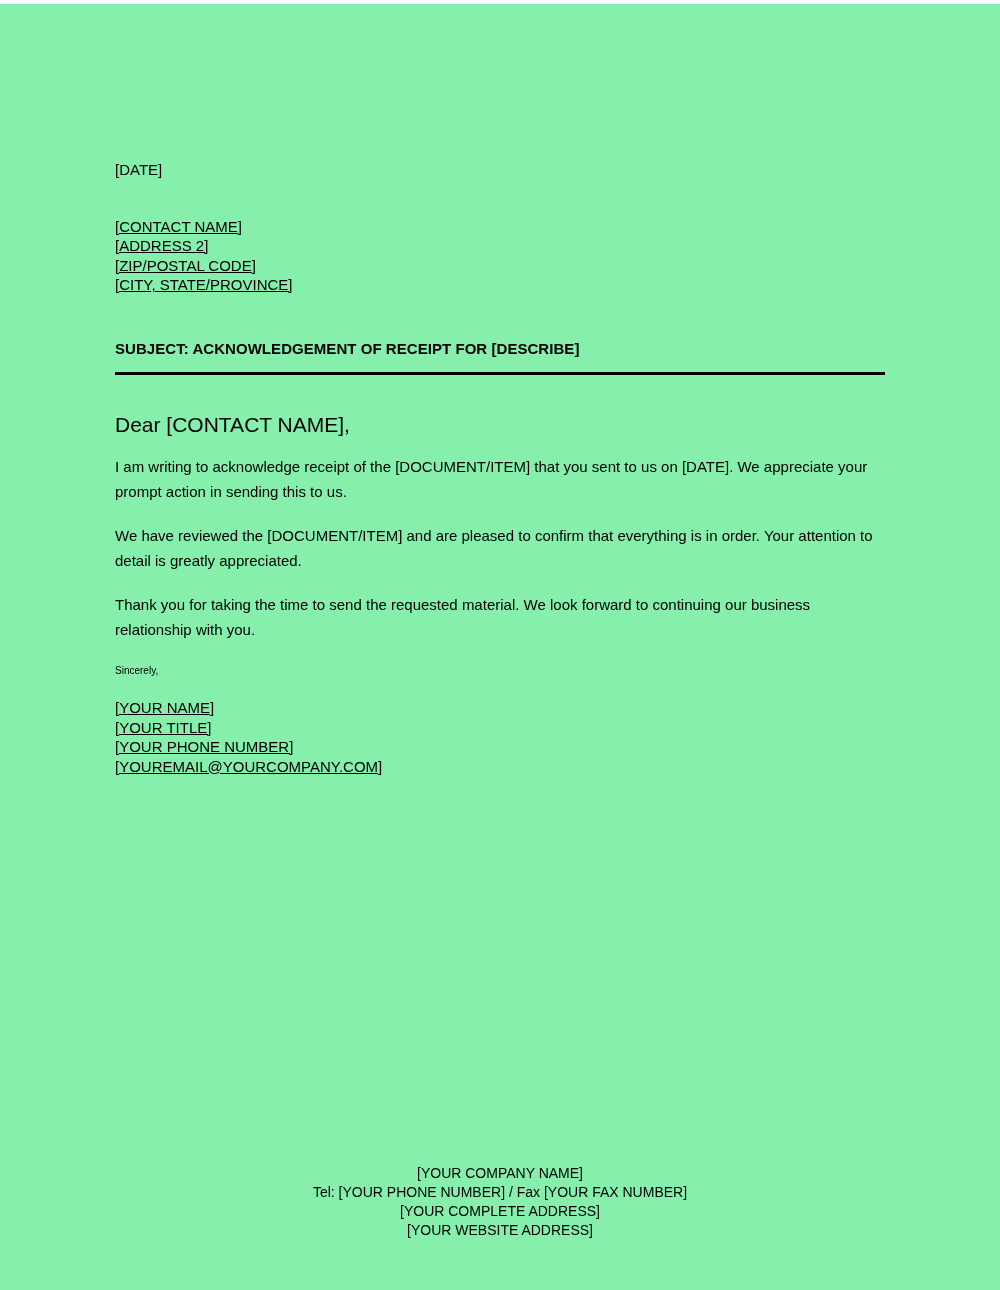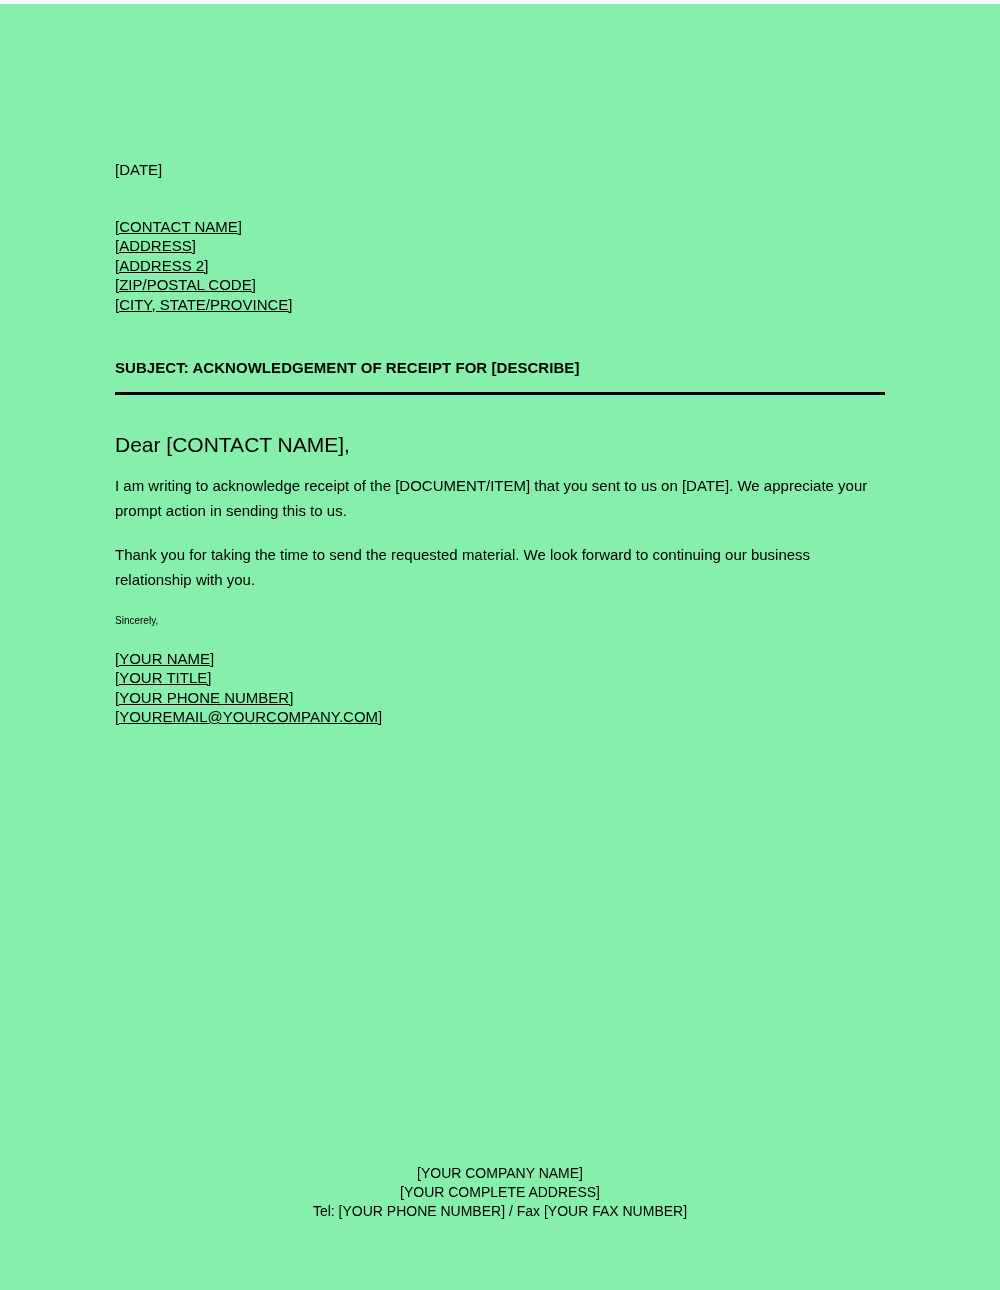--- a/index.html
+++ b/index.html
@@ -93,46 +93,47 @@
 <body>
 
 <div class="page">
 
   <div class="letter-body">
 
     <div class="date-line">[DATE]</div>
 
     <div class="address-block">
       <div class="line">[CONTACT NAME]</div>
-      <div class="line">[ADDRESS]</div>
       <div class="line">[ADDRESS 2]</div>
       <div class="line">[ZIP/POSTAL CODE]</div>
       <div class="line">[CITY, STATE/PROVINCE]</div>
     </div>
 
     <div class="subject-wrap">
       <div class="subject-line">SUBJECT: ACKNOWLEDGEMENT OF RECEIPT FOR [DESCRIBE]</div>
       <div class="rule"></div>
     </div>
 
     <div class="salutation">Dear [CONTACT NAME],</div>
 
     <div class="para">I am writing to acknowledge receipt of the [DOCUMENT/ITEM] that you sent to us on [DATE]. We appreciate your prompt action in sending this to us.</div>
+    <div class="para">We have reviewed the [DOCUMENT/ITEM] and are pleased to confirm that everything is in order. Your attention to detail is greatly appreciated.</div>
     <div class="para">Thank you for taking the time to send the requested material. We look forward to continuing our business relationship with you.</div>
 
     <div class="closing">Sincerely,</div>
 
     <div class="signature-block">
       <div class="line">[YOUR NAME]</div>
       <div class="line">[YOUR TITLE]</div>
       <div class="line">[YOUR PHONE NUMBER]</div>
       <div class="line">[YOUREMAIL@YOURCOMPANY.COM]</div>
     </div>
 
   </div>
 
   <div class="footer">
     <div class="footer-line company">[YOUR COMPANY NAME]</div>
+    <div class="footer-line">Tel: [YOUR PHONE NUMBER] / Fax [YOUR FAX NUMBER]</div>
     <div class="footer-line">[YOUR COMPLETE ADDRESS]</div>
-    <div class="footer-line">Tel: [YOUR PHONE NUMBER] / Fax [YOUR FAX NUMBER]</div>
+    <div class="footer-line">[YOUR WEBSITE ADDRESS]</div>
   </div>
 
 </div>
 
 </body></html>

